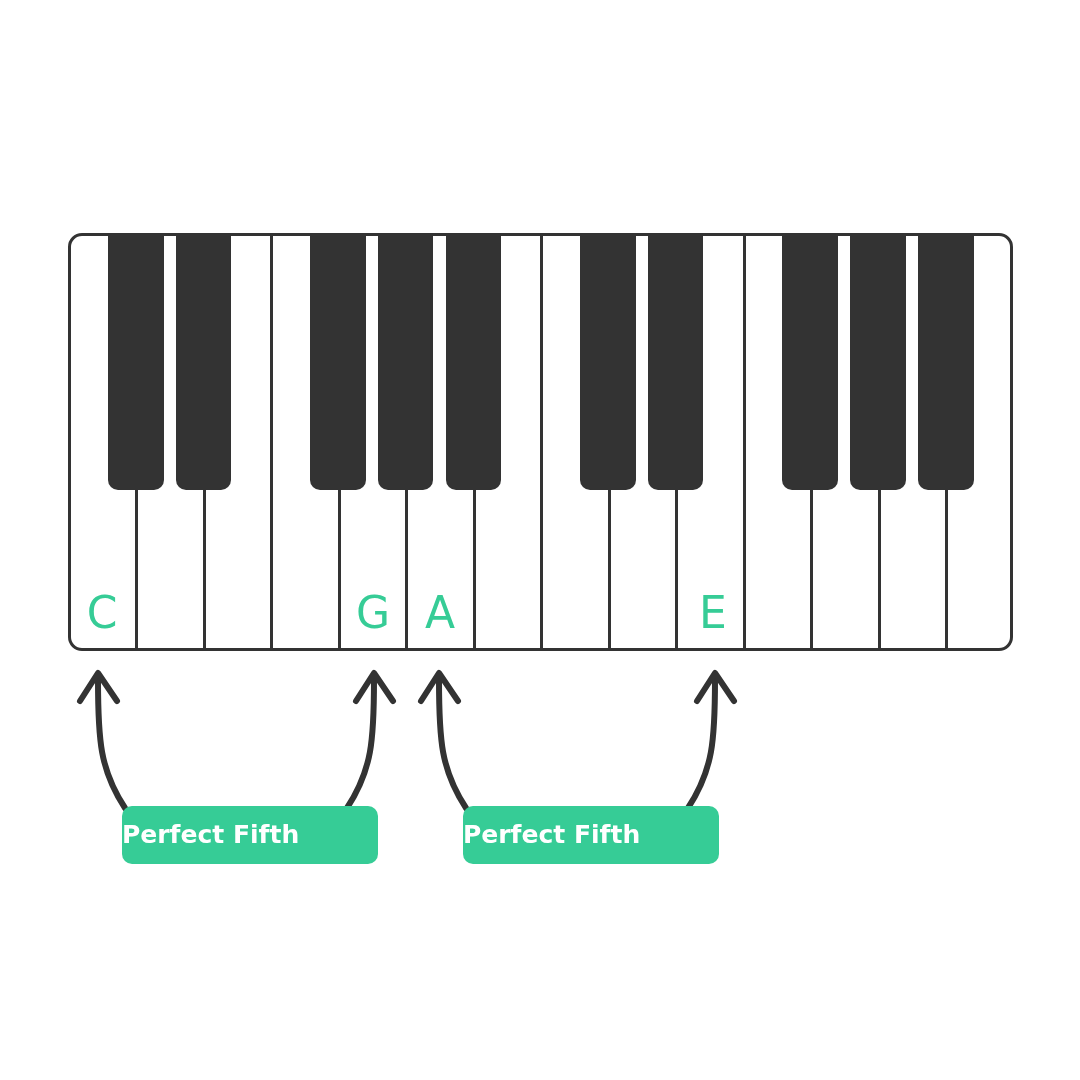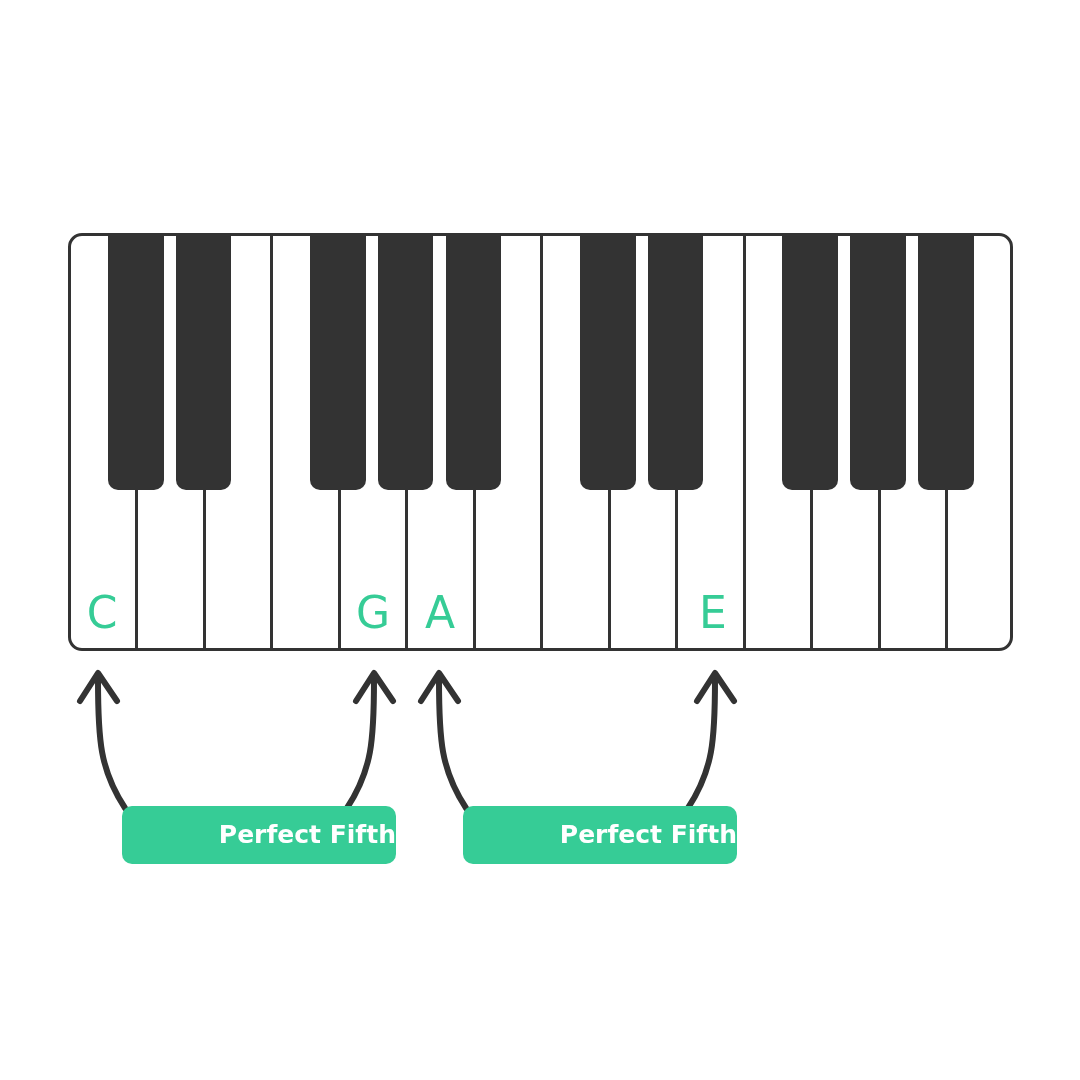--- a/index.html
+++ b/index.html
@@ -20,23 +20,22 @@
       border-radius: 0 0 10px 10px;
     }
     .note-label {
       position: absolute; top: 355px; width: 60px; text-align: center;
       font-size: 44px; color: #36cc96; line-height: 1;
       font-family: "DejaVu Sans", sans-serif;
     }
     .interval-badge {
       position: absolute; top: 806px; width: 256px; height: 58px;
       background: #36cc96; border-radius: 10px; color: #ffffff;
-      font-weight: bold; font-size: 25px; line-height: 58px; text-align: right;
+      font-weight: bold; font-size: 25px; line-height: 58px; text-align: left;
       font-family: "DejaVu Sans", sans-serif;
-      padding-left: 18px;
     }
     svg.arrows { position: absolute; left: 0; top: 0; }
   </style>
 </head>
 <body>
 
 <div id="stage">
 
   <div class="keyboard">
 

